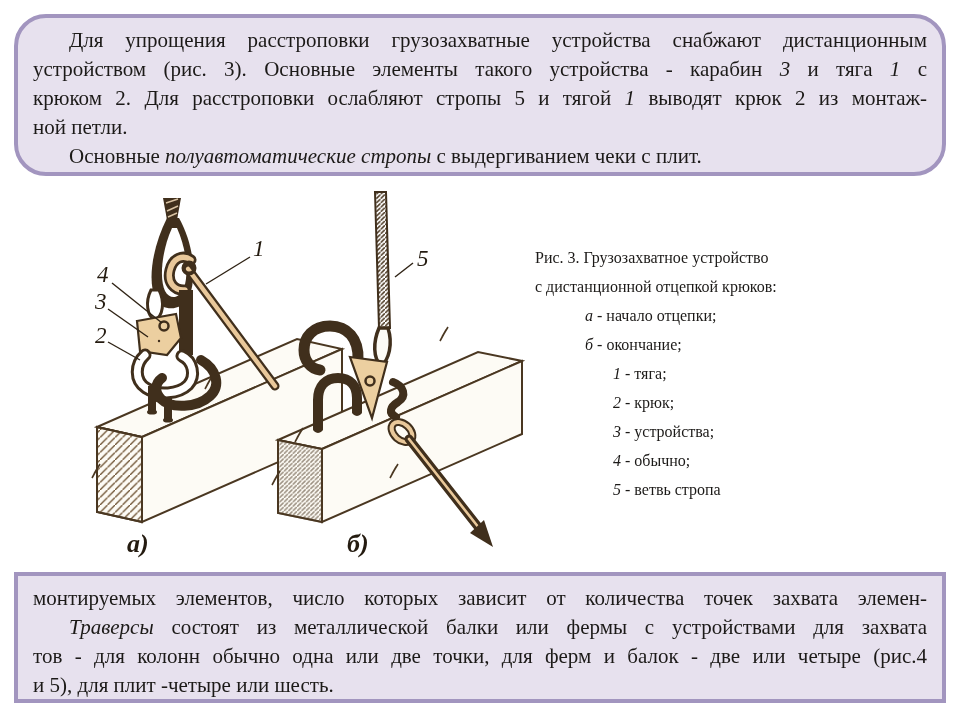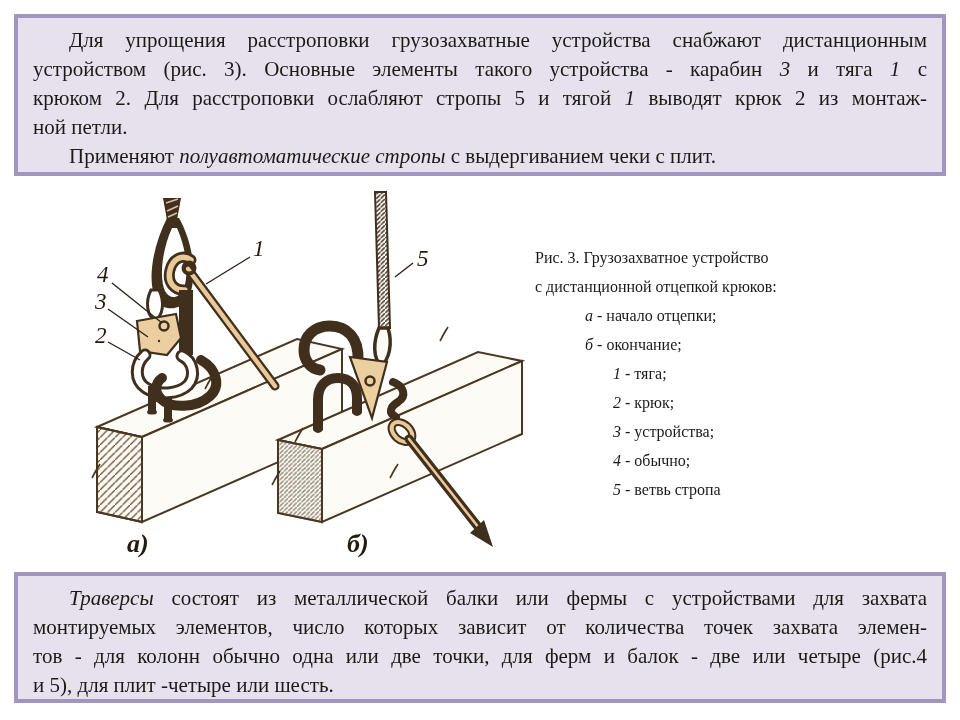--- a/index.html
+++ b/index.html
@@ -8,21 +8,21 @@
     background:#ffffff;
     font-family:"Liberation Serif","DejaVu Serif",serif;
     color:#1c1a18;
   }
   .tblock{
     position:absolute;left:14px;width:932px;box-sizing:border-box;
     background:#e7e1ee;border:4px solid #a295bf;
     padding:8px 15px 6px 15px;
     font-size:21px;line-height:29px;
   }
-  .tblock.top{top:14px;height:162px;}
+  .tblock.top{top:14px;height:162px;border-radius:32px;}
   .tblock.bottom{top:572px;height:131px;}
   .tline{white-space:normal;}
   .tline.jst{text-align:justify;text-align-last:justify;}
   .tline.ind{text-indent:36px;}
   .it{font-style:italic;}
   .caption{
     position:absolute;left:535px;top:243px;width:400px;
     font-size:16px;line-height:29px;white-space:nowrap;
   }
   .cline{white-space:nowrap;}
@@ -33,21 +33,21 @@
   svg text.ablbl{font-family:"Liberation Serif",serif;font-style:italic;font-weight:bold;font-size:26px;fill:#241b10;}
 </style>
 </head>
 <body>
 
 <div class="tblock top">
   <div class="tline jst ind"><span>Для упрощения расстроповки грузозахватные устройства снабжают дистанционным</span></div>
   <div class="tline jst"><span>устройством (рис. 3). Основные элементы такого устройства - карабин </span><span class="it">3</span><span> и тяга </span><span class="it">1</span><span> с</span></div>
   <div class="tline jst"><span>крюком 2. Для расстроповки ослабляют стропы 5 и тягой </span><span class="it">1</span><span> выводят крюк 2 из монтаж-</span></div>
   <div class="tline"><span>ной петли.</span></div>
-  <div class="tline ind"><span>Применяют </span><span class="it">полуавтоматические стропы</span><span> с выдергиванием чеки с плит.</span></div>
+  <div class="tline ind"><span>Основные </span><span class="it">полуавтоматические стропы</span><span> с выдергиванием чеки с плит.</span></div>
 </div>
 
 <svg class="figure" width="470" height="380" viewBox="0 0 470 380">
   <defs>
     <pattern id="hatch" patternUnits="userSpaceOnUse" width="7.5" height="7.5">
       <path d="M0,7.5 L7.5,0" stroke="#6e5232" stroke-width="1.3" fill="none"></path>
     </pattern>
     <pattern id="hatchDense" patternUnits="userSpaceOnUse" width="4.4" height="4.4">
       <path d="M0,4.4 L4.4,0" stroke="#4a3721" stroke-width="1.5" fill="none"></path>
     </pattern>
@@ -177,17 +177,17 @@
   <div class="cline ind-letter"><span class="it">а</span><span> - начало отцепки;</span></div>
   <div class="cline ind-letter"><span class="it">б</span><span> - окончание;</span></div>
   <div class="cline ind-num"><span class="it">1</span><span> - тяга;</span></div>
   <div class="cline ind-num"><span class="it">2</span><span> - крюк;</span></div>
   <div class="cline ind-num"><span class="it">3</span><span> - устройства;</span></div>
   <div class="cline ind-num"><span class="it">4</span><span> - обычно;</span></div>
   <div class="cline ind-num"><span class="it">5</span><span> - ветвь стропа</span></div>
 </div>
 
 <div class="tblock bottom">
+  <div class="tline jst"><span>монтируемых элементов, число которых зависит от количества точек захвата элемен-</span></div>
   <div class="tline jst ind"><span class="it">Траверсы</span><span> состоят из металлической балки или фермы с устройствами для захвата</span></div>
-  <div class="tline jst"><span>монтируемых элементов, число которых зависит от количества точек захвата элемен-</span></div>
   <div class="tline jst"><span>тов - для колонн обычно одна или две точки, для ферм и балок - две или четыре (рис.4</span></div>
   <div class="tline"><span>и 5), для плит -четыре или шесть.</span></div>
 </div>
 
 </body></html>

